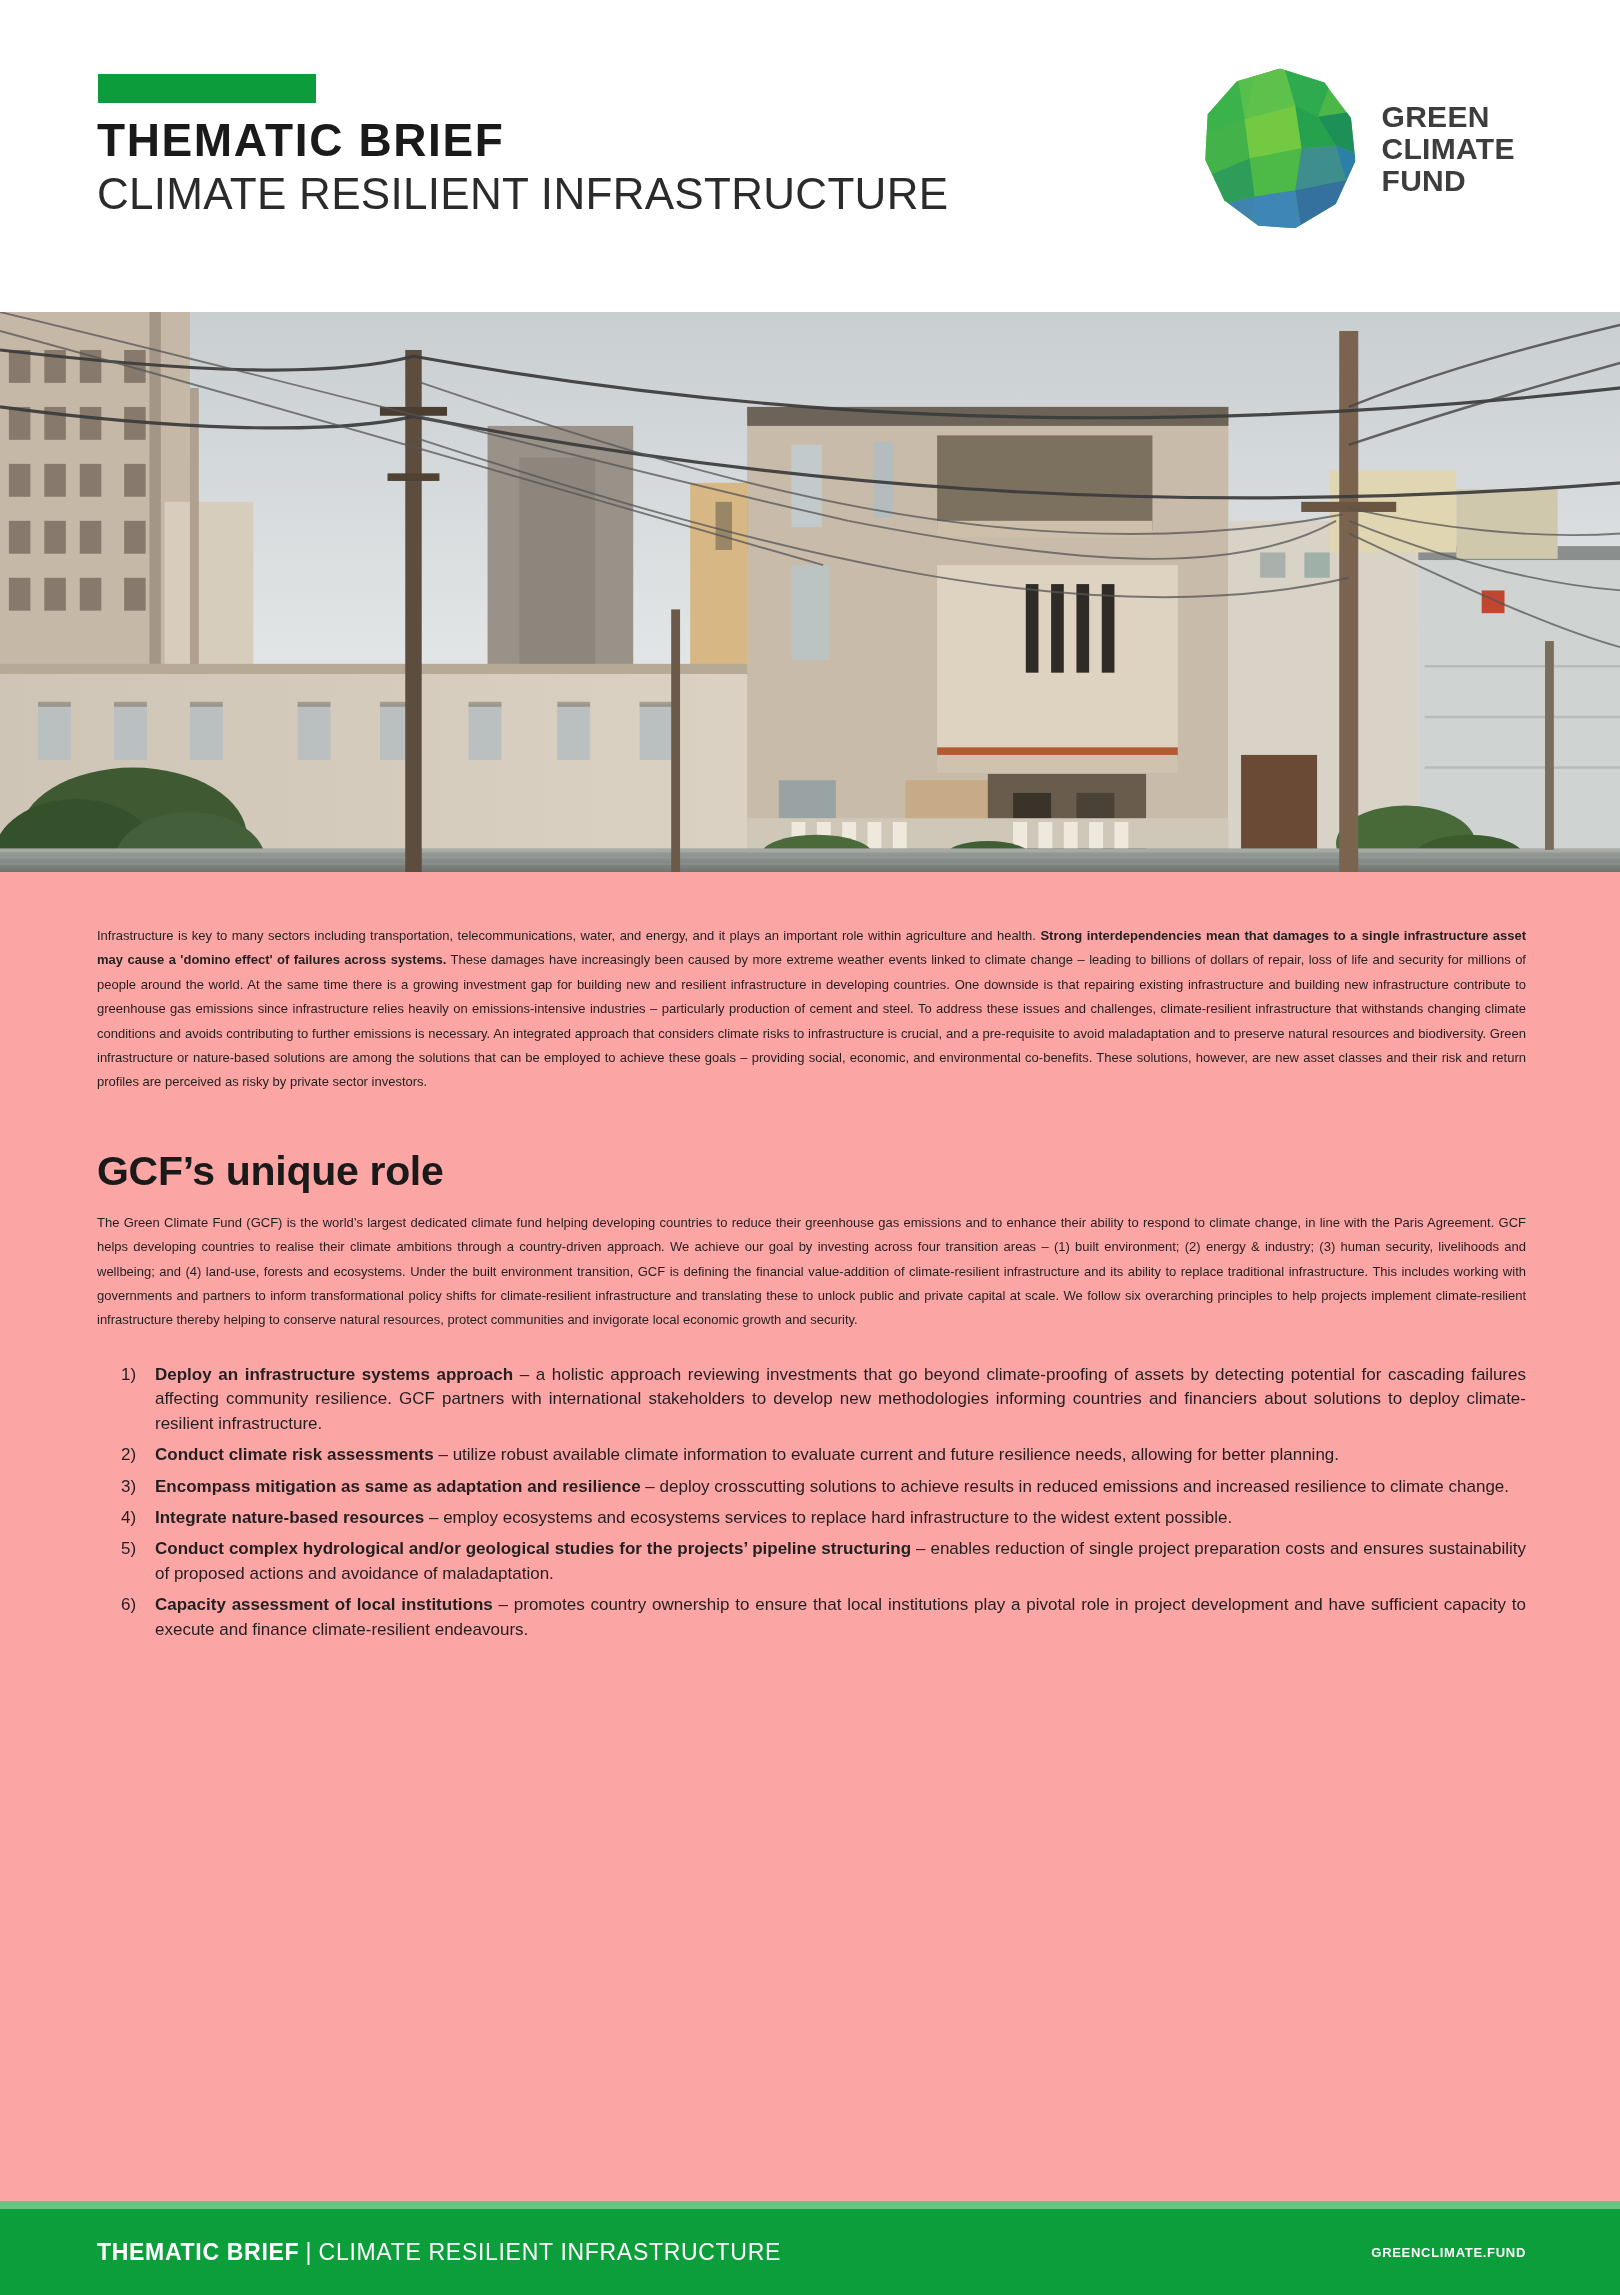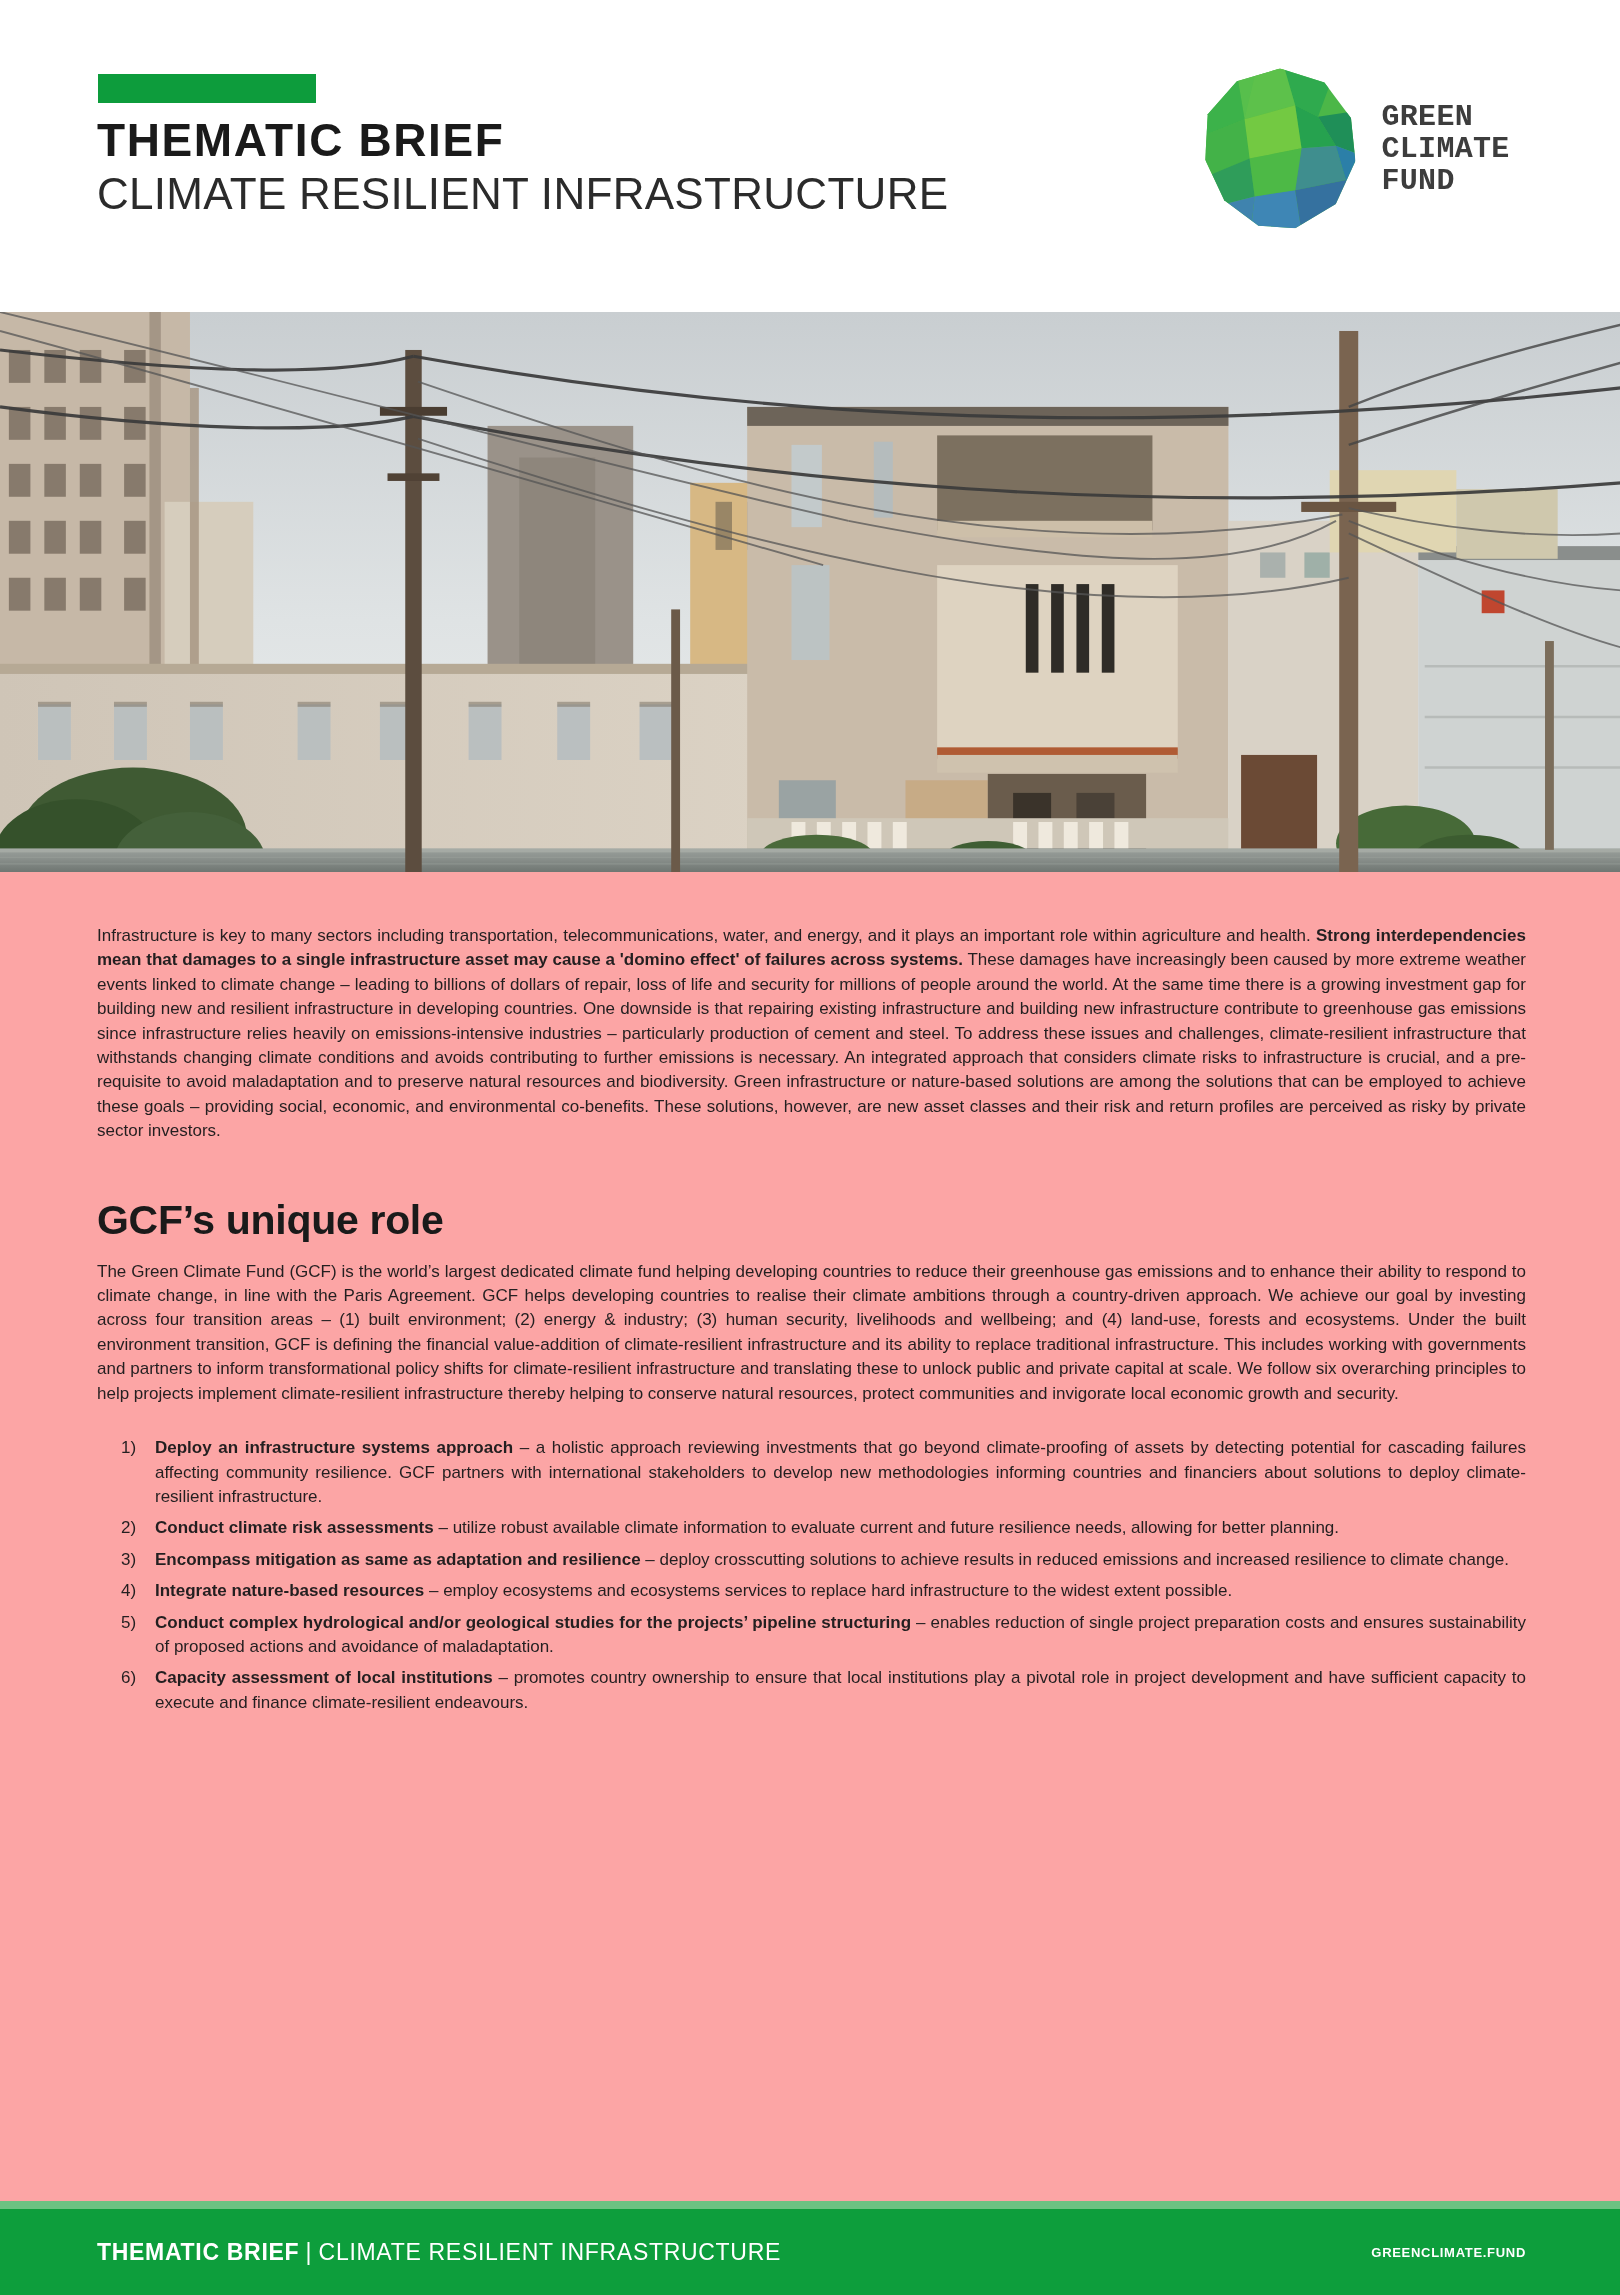--- a/index.html
+++ b/index.html
@@ -26,37 +26,37 @@
   .title-sub{
     font-size:44px;font-weight:400;letter-spacing:0.3px;color:#2b2b2b;
     line-height:1.0;margin:0;font-family:"Liberation Sans", sans-serif;
   }
 
   
   .logo{position:absolute;left:1200px;top:66px;display:flex;align-items:center;gap:21.5px;}
   .logo-globe{width:160px;height:166px;display:block;}
   .logo-words{
     font-size:30px;font-weight:700;line-height:1.07;color:#3d3d3d;
-    letter-spacing:0.3px;font-family:Liberation Mono, monospace;
+    letter-spacing:0.3px;font-family:Liberation Sans, sans-serif;
   }
   .logo-words span{display:block;}
 
   
   .hero{position:absolute;left:0;top:312px;width:1621px;height:560px;overflow:hidden;background:#b9bdbe;}
   .hero svg{display:block;width:1621px;height:560px;}
 
   
   .content{position:absolute;left:97px;top:924px;width:1429px;}
   h2.section-title{
     font-size:41px;font-weight:700;color:#1a1a1a;letter-spacing:-0.3px;
     margin:0 0 16.5px 0;line-height:1.0;font-family:"Liberation Sans", sans-serif;
   }
   h2.section-title.second{margin-top:56px;margin-bottom:19px;}
   p.body{
-    font-size:17px;line-height:24.4px;color:#231f20;text-align:justify;
+    font-size:13px;line-height:24.4px;color:#231f20;text-align:justify;
     margin:0;font-family:"Liberation Sans", sans-serif;
   }
   p.body b{font-weight:700;}
 
   
   ol.principles{
     margin:30px 0 0 0;padding:0;list-style:none;
   }
   ol.principles li{
     position:relative;

